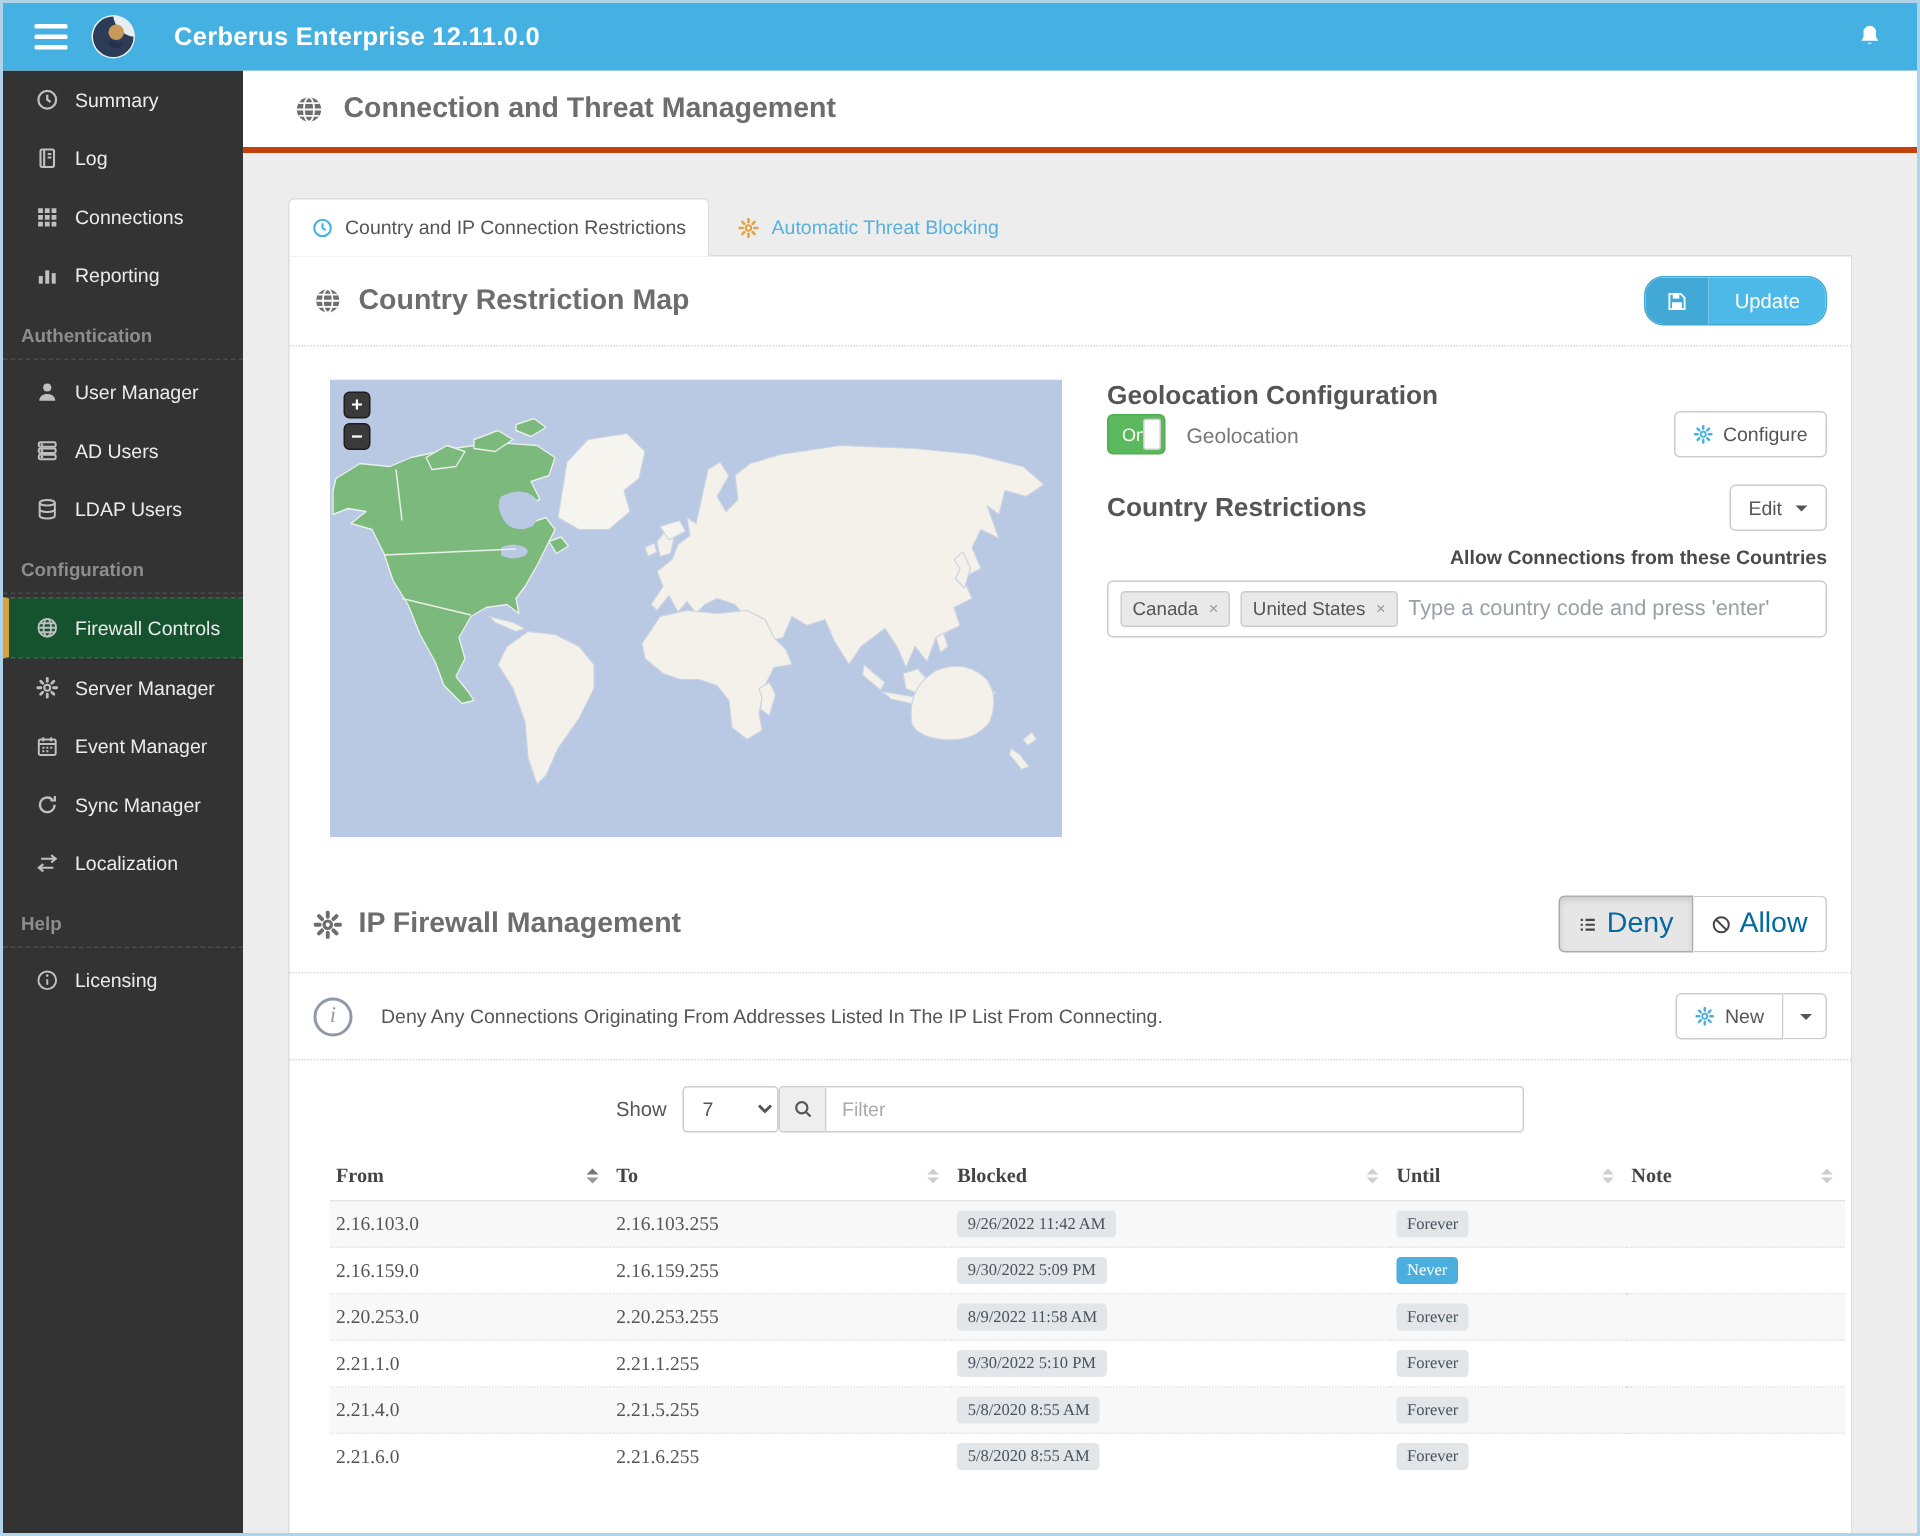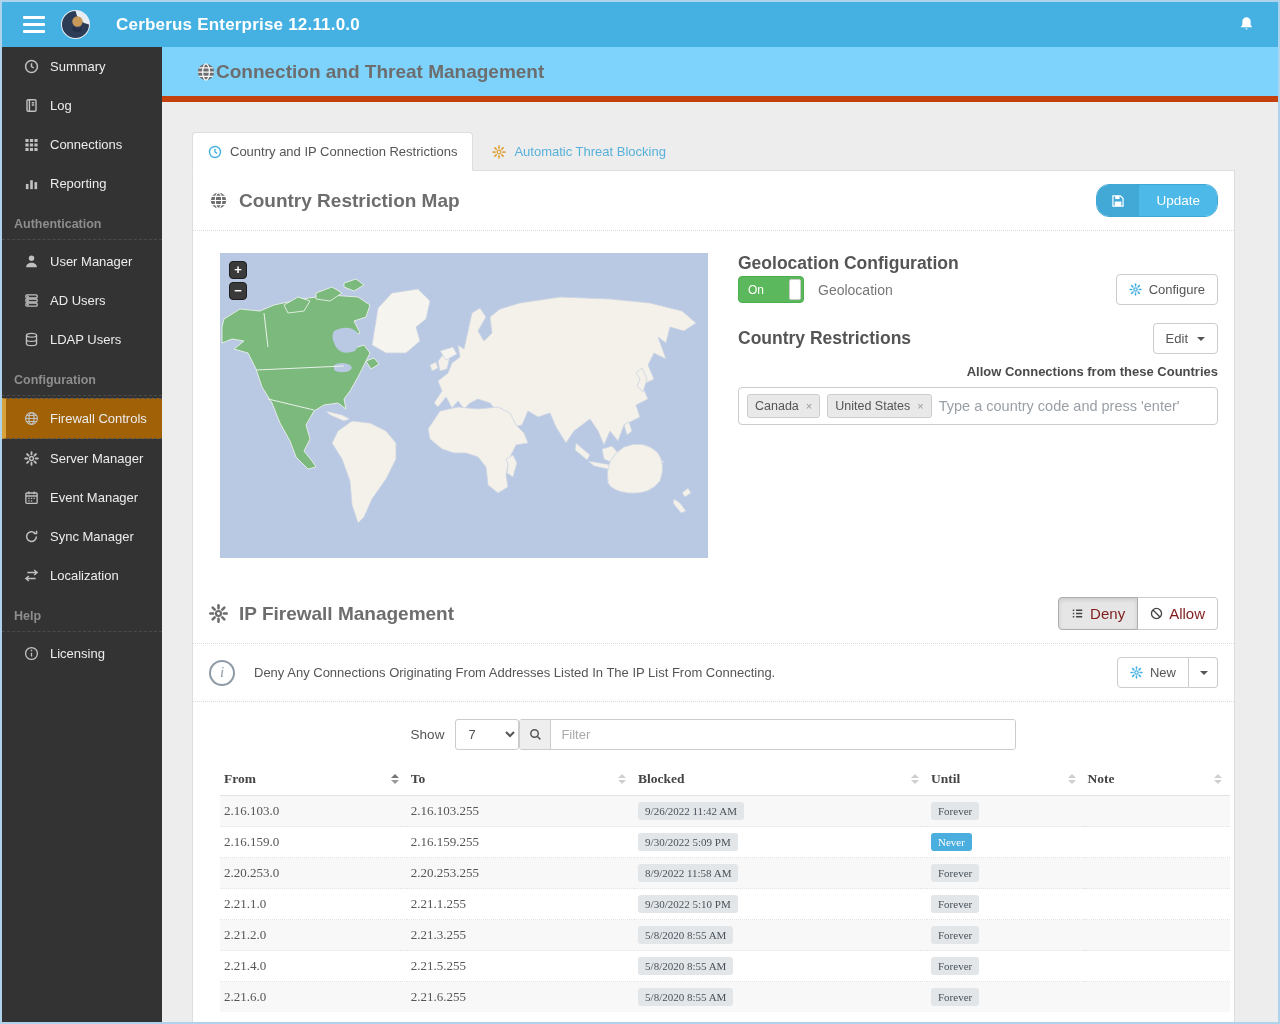--- a/index.html
+++ b/index.html
@@ -11,27 +11,27 @@
   .hamburger { margin-left:21px; display:flex; flex-direction:column; gap:4px; cursor:pointer; }
   .hamburger span { display:block; width:22px; height:3px; background:#fff; border-radius:1px; }
   .brand-logo { margin-left:15px; width:31px; height:31px; flex:none; }
   .brand-title { margin-left:25px; color:#fff; font-size:17px; font-weight:bold; letter-spacing:.2px; }
   .bell { position:absolute; right:23px; top:13px; color:#fff; }
 
   
   .sidebar { position:absolute; top:45px; left:0; bottom:0; width:160px; background:#333333; z-index:9; }
   .side-item { display:flex; align-items:center; gap:11px; padding:12px 8px 12px 22px; color:#ececec; font-size:13px; cursor:pointer;text-align:center; }
   .side-item .si-icon { width:15px; height:15px; color:#c0c0c0; display:inline-flex; flex:none; }
-  .side-item.active { background:#a16207; border-left:4px solid #d9a33c; padding-left:18px; border-top:1px dashed #565656; border-bottom:1px dashed #565656; }
+  .side-item.active { background:#14532d; border-left:4px solid #d9a33c; padding-left:18px; border-top:1px dashed #565656; border-bottom:1px dashed #565656; }
   .side-header { padding:14px 8px 8px 12px; color:#8d8d8d; font-size:12.5px; font-weight:bold; }
   .side-rule { border-bottom:1px dashed #4b4b4b; margin:0 0 2px 0; }
 
   
   .main { position:absolute; left:160px; top:45px; right:0; bottom:0; background:#ededed; overflow:hidden; }
-  .page-header { height:55px; background:#7dd3fc; border-bottom:6px solid #c2410c; display:flex; align-items:center; padding-left:34px; color:#6d6d6d; }
+  .page-header { height:55px; background:#ffffff; border-bottom:4px solid #c2410c; display:flex; align-items:center; gap:13px; padding-left:34px; color:#6d6d6d; }
   .page-header .ph-icon { color:#6d6d6d; }
   .page-title { font-size:19px; font-weight:bold; }
 
   .content { padding:30px 43px 0 30px; }
   .tabs { display:flex; align-items:flex-end; position:relative; z-index:2; }
   .tab { display:flex; align-items:center; gap:8px; padding:11px 15px; font-size:13px; cursor:pointer; }
   .tab.active { background:#fff; border:1px solid #ddd; border-bottom:1px solid #fff; margin-bottom:-1px; border-radius:4px 4px 0 0; color:#555; }
   .tab.active .tab-icon { color:#45b1e2; }
   .tab.inactive { color:#58b1da; margin-left:4px; }
   .tab.inactive .tab-icon { color:#e0a33e; }
@@ -53,37 +53,37 @@
   
   .two-col { display:flex; gap:30px; padding:22px 16px 26px 27px; }
   .map-wrap { width:488px; height:305px; position:relative; flex:none; }
   .map-wrap svg.worldmap { display:block; }
   .map-zoom { position:absolute; left:9px; top:8px; display:flex; flex-direction:column; gap:3px; }
   .map-btn { width:18px; height:18px; background:#3a3a3a; border:1px solid #1e1e1e; border-radius:4px; color:#fff; font-size:13px; font-weight:bold; line-height:15px; text-align:center; cursor:pointer; }
 
   .config-col { flex:1; min-width:0; }
   .h2 { font-size:17.5px; font-weight:bold; color:#555; margin-bottom:0; }
   .geo-row { display:flex; align-items:center; margin-bottom:18px; }
-  .toggle { width:66px; height:27px; background:#5cb85c; border:1px solid #4cae4c; border-radius:4px; position:relative; color:#fff; font-size:12px; cursor:pointer; flex:none; }
+  .toggle { width:39px; height:27px; background:#5cb85c; border:1px solid #4cae4c; border-radius:4px; position:relative; color:#fff; font-size:12px; cursor:pointer; flex:none; }
   .toggle .t-label { position:absolute; left:9px; top:6px; }
   .toggle .t-knob { position:absolute; right:2px; top:2px; bottom:2px; width:12px; background:#fff; border:1px solid #ccc; border-radius:2px; }
   .geo-label { margin-left:14px; color:#777; font-size:14px; }
   .geo-row .btn-default { margin-left:auto; }
   .cr-row { display:flex; align-items:center; justify-content:space-between; margin-bottom:10px; }
   .cr-row .h2 { margin-bottom:0; }
   .allow-label { text-align:right; font-size:13px; font-weight:bold; color:#4a4a4a; margin-bottom:8px; }
   .tag-input { border:1px solid #ccc; border-radius:4px; padding:6px 8px; display:flex; align-items:center; gap:7px; background:#fff; }
   .tag { background:#e9e9e9; border:1px solid #ccc; border-radius:3px; padding:4px 7px; font-size:12.5px; color:#555; display:inline-flex; align-items:center; gap:7px; white-space:nowrap; }
   .tag .tag-x { color:#999; font-size:11px; cursor:pointer; }
   .tag-free { border:none; outline:none; flex:1; font-size:14.5px; color:#555; min-width:50px; }
   .tag-free::placeholder { color:#9aa0a6; }
 
   
   .btn-group { display:inline-flex; }
-  .btn-g { display:inline-flex; align-items:center; gap:6px; padding:7px 12px; background:#fff; border:1px solid #ccc; font-size:15px; color:#7f1d1d; cursor:pointer; }
+  .btn-g { display:inline-flex; align-items:center; gap:6px; padding:7px 12px; background:#fff; border:1px solid #ccc; font-size:19px; color:#0369a1; cursor:pointer; }
   .btn-g:first-child { border-radius:4px 0 0 4px; }
   .btn-g:last-child { border-radius:0 4px 4px 0; border-left:none; }
   .btn-g.active { background:#e6e6e6; border-color:#adadad; box-shadow:inset 0 2px 4px rgba(0,0,0,.12); }
 
   
   .info-row { display:flex; align-items:center; gap:19px; padding:13px 16px; }
   .info-icon { width:26px; height:26px; border:2px solid #8e9aa6; border-radius:50%; color:#8e9aa6; font-family:"Liberation Serif", serif; font-style:italic; font-size:15px; display:flex; align-items:center; justify-content:center; flex:none; }
   .info-text { font-size:13px; color:#555; }
   .new-group { margin-left:auto; display:inline-flex; }
   .new-group .btn-default { border-radius:4px 0 0 4px; }
@@ -568,27 +568,20 @@
                 <td></td>
               </tr>
               <tr>
                 <td>2.21.1.0</td>
                 <td>2.21.1.255</td>
                 <td><span class="chip">9/30/2022 5:10 PM</span></td>
                 <td><span class="chip">Forever</span></td>
                 <td></td>
               </tr>
               <tr>
-                <td>2.21.2.0</td>
-                <td>2.21.3.255</td>
-                <td><span class="chip">5/8/2020 8:55 AM</span></td>
-                <td><span class="chip">Forever</span></td>
-                <td></td>
-              </tr>
-              <tr>
                 <td>2.21.4.0</td>
                 <td>2.21.5.255</td>
                 <td><span class="chip">5/8/2020 8:55 AM</span></td>
                 <td><span class="chip">Forever</span></td>
                 <td></td>
               </tr>
               <tr>
                 <td>2.21.6.0</td>
                 <td>2.21.6.255</td>
                 <td><span class="chip">5/8/2020 8:55 AM</span></td>

